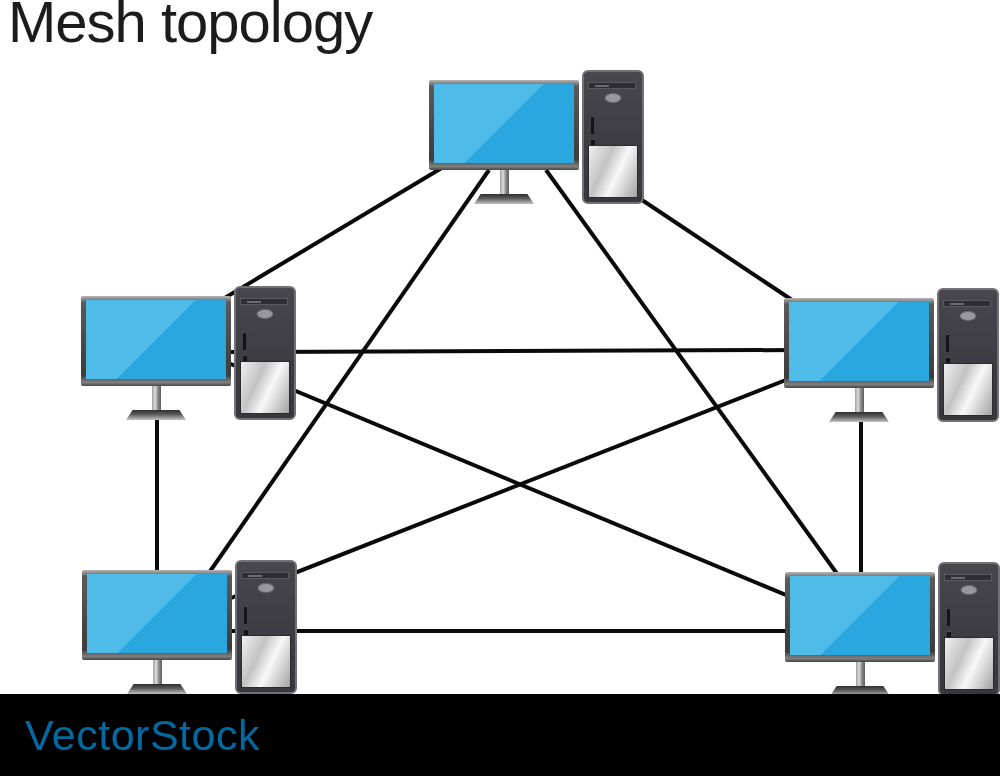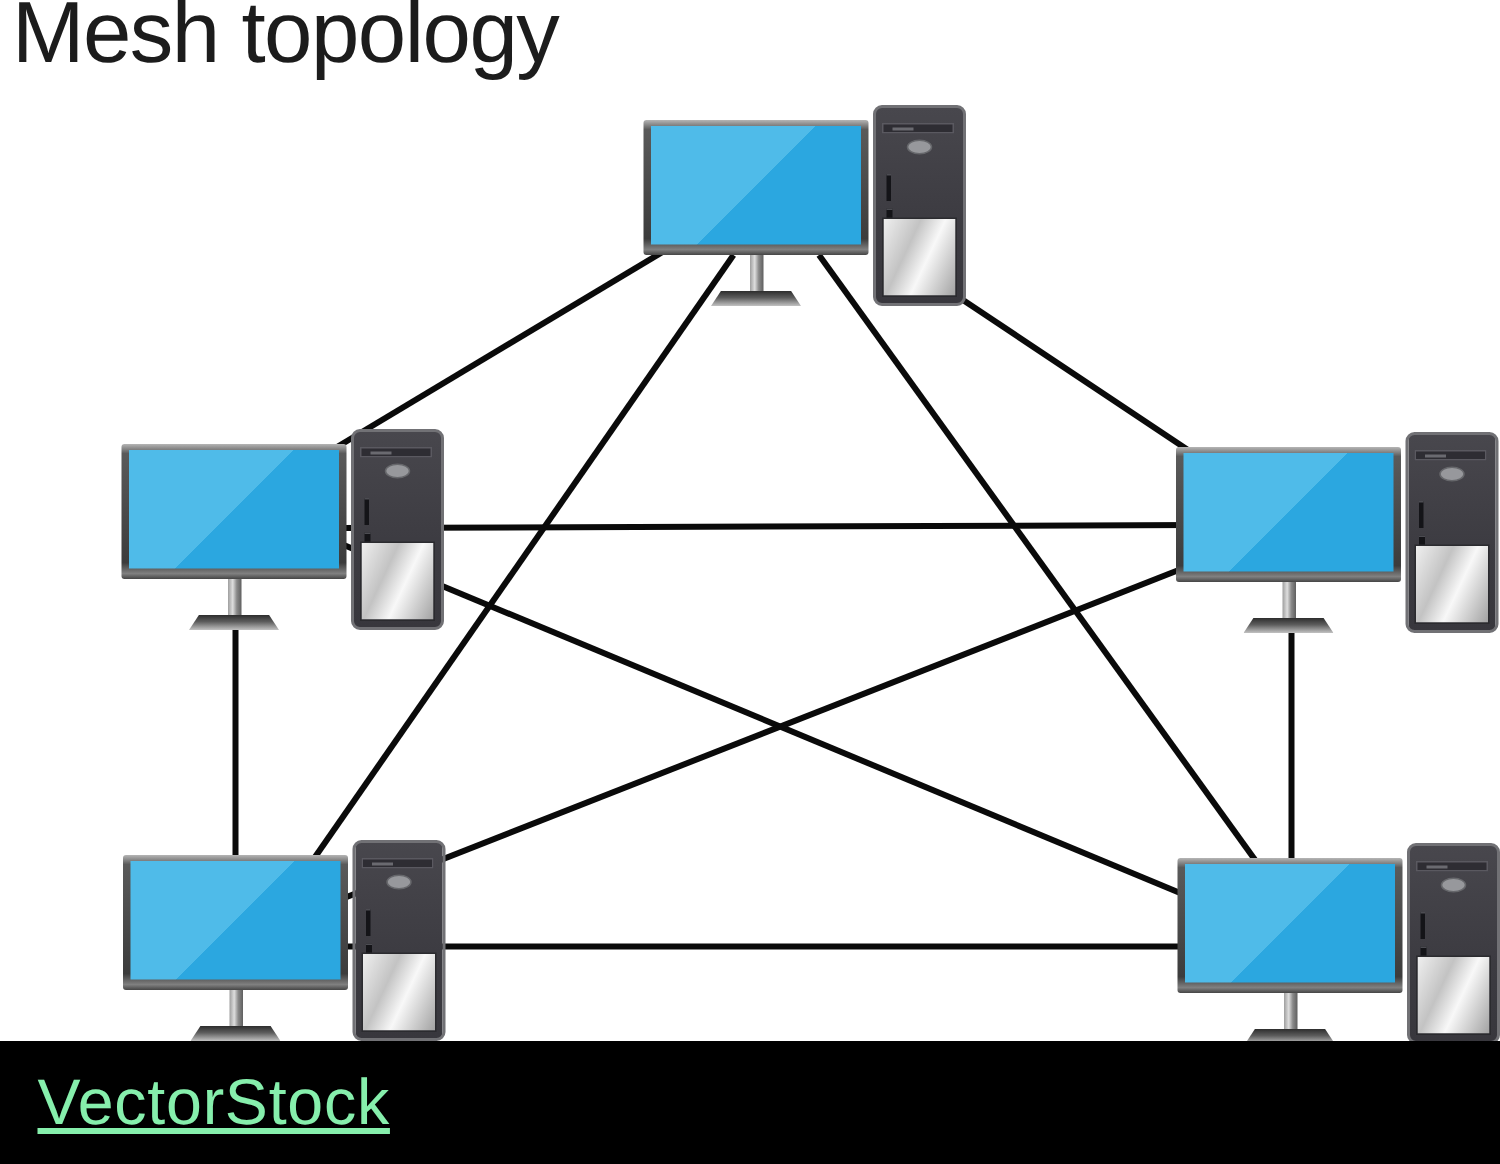--- a/index.html
+++ b/index.html
@@ -139,17 +139,17 @@
       <div class="side-panel"></div>
     </div>
     <div class="monitor">
       <div class="screen"></div>
     </div>
     <div class="stand-pole"></div>
     <div class="stand-base"></div>
   </div>
     </div>
 
-  <div class="footer" id="footer" style="background: rgb(0, 0, 0); color: #86efac; text-decoration: underline;">
+  <div class="footer" id="footer" style="background: rgb(0, 0, 0); color: #0369a1;">
     <span class="brand">VectorStock</span>
   </div>
 
 </div>
 
 </body></html>

